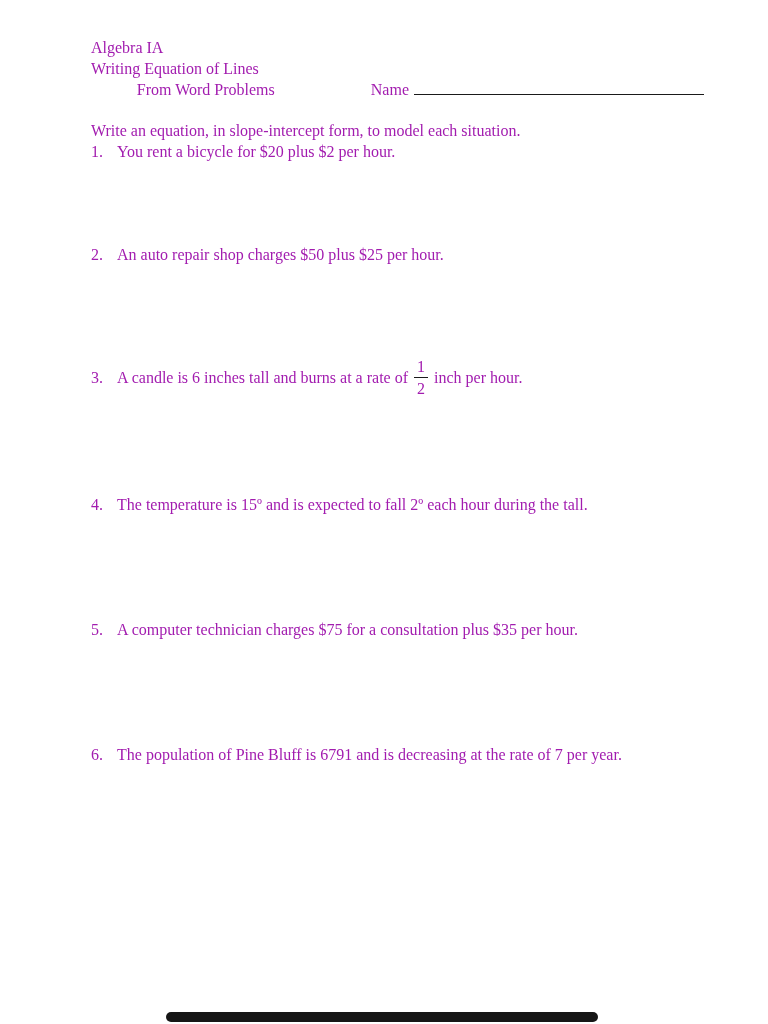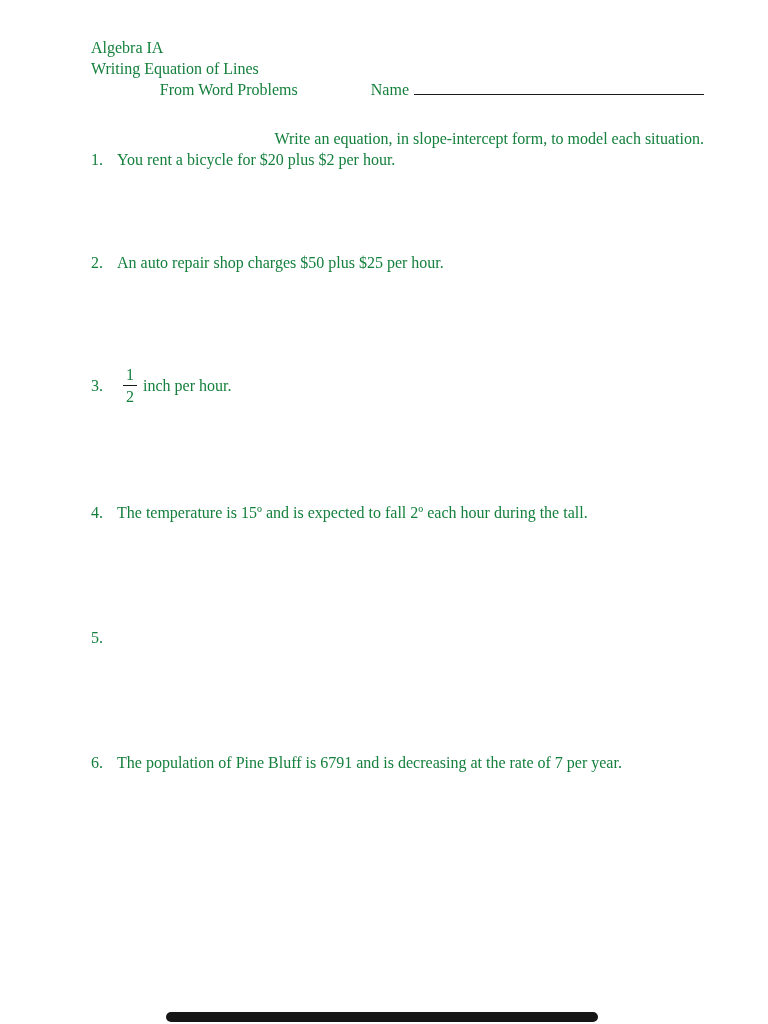--- a/index.html
+++ b/index.html
@@ -9,35 +9,35 @@
   }
   .page {
     position: relative;
     width: 764px;
     height: 1024px;
     background: #ffffff;
     overflow: hidden;
     font-family: "Liberation Serif", "DejaVu Serif", serif;
     font-size: 16px;
     line-height: 21px;
-    color: #15803d;
+    color: #a21caf;
   }
   .content {
     padding: 37px 60px 0 91px;
   }
   .header-line { white-space: nowrap; }
   .name-row { display: flex; align-items: baseline; white-space: nowrap; justify-content: flex-end; }
-  .name-label { margin-left: 73px; }
+  .name-label { margin-left: 96px; }
   .name-blank {
     display: inline-block;
     width: 290px;
     border-bottom: 1px solid #1a1a1a;
     margin-left: 5px;
   }
-  .instruction { margin-top: 28px; text-align: right; }
+  .instruction { margin-top: 20px; }
   .problem {
     display: flex;
     align-items: baseline;
     white-space: nowrap;
   }
   .problem .num {
     flex: 0 0 26px;
   }
   .p1 { margin-top: 0; }
   .p2 { margin-top: 82px; }
@@ -95,34 +95,36 @@
       <span>You rent a bicycle for $20 plus $2 per hour.</span>
     </div>
 
     <div class="problem p2">
       <span class="num">2.</span>
       <span>An auto repair shop charges $50 plus $25 per hour.</span>
     </div>
 
     <div class="problem p3">
       <span class="num">3.</span>
+      <span>A candle is 6 inches tall and burns at a rate of</span>
       <span class="fraction">
         <span class="numerator">1</span>
         <span class="denominator">2</span>
       </span>
       <span>inch per hour.</span>
     </div>
 
     <div class="problem p4">
       <span class="num">4.</span>
       <span>The temperature is 15º and is expected to fall 2º each hour during the tall.</span>
     </div>
 
     <div class="problem p5">
       <span class="num">5.</span>
+      <span>A computer technician charges $75 for a consultation plus $35 per hour.</span>
     </div>
 
     <div class="problem p6">
       <span class="num">6.</span>
       <span>The population of Pine Bluff is 6791 and is decreasing at the rate of 7 per year.</span>
     </div>
 
   </div>
 
   <div class="bottom-scrollbar"></div>

